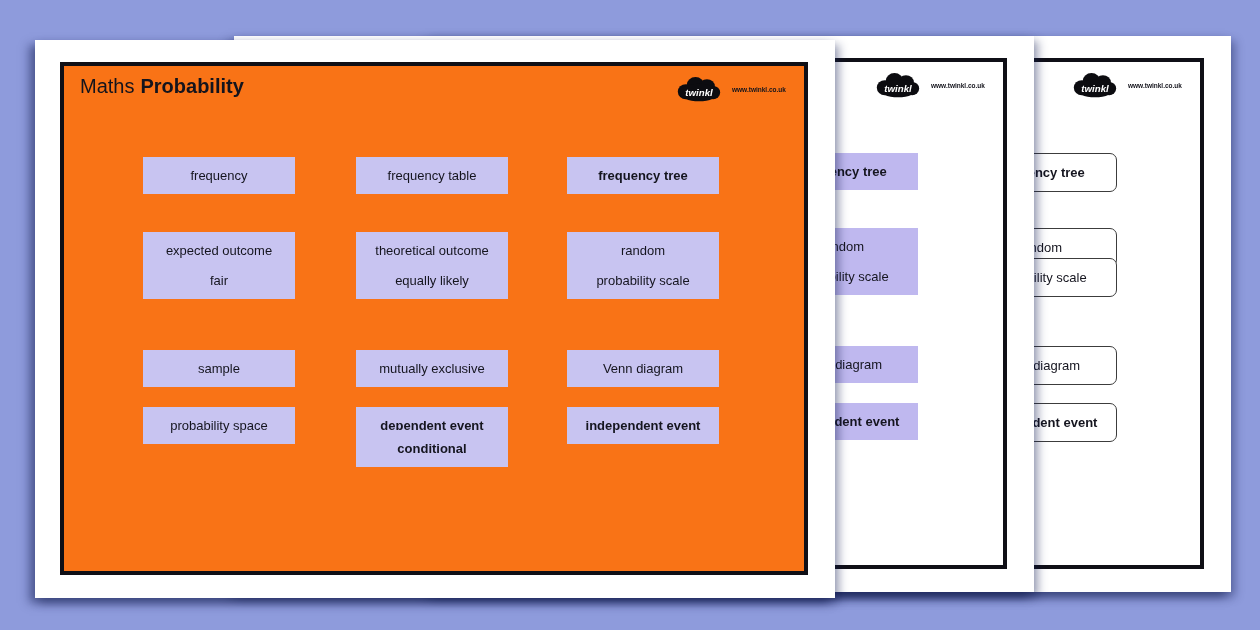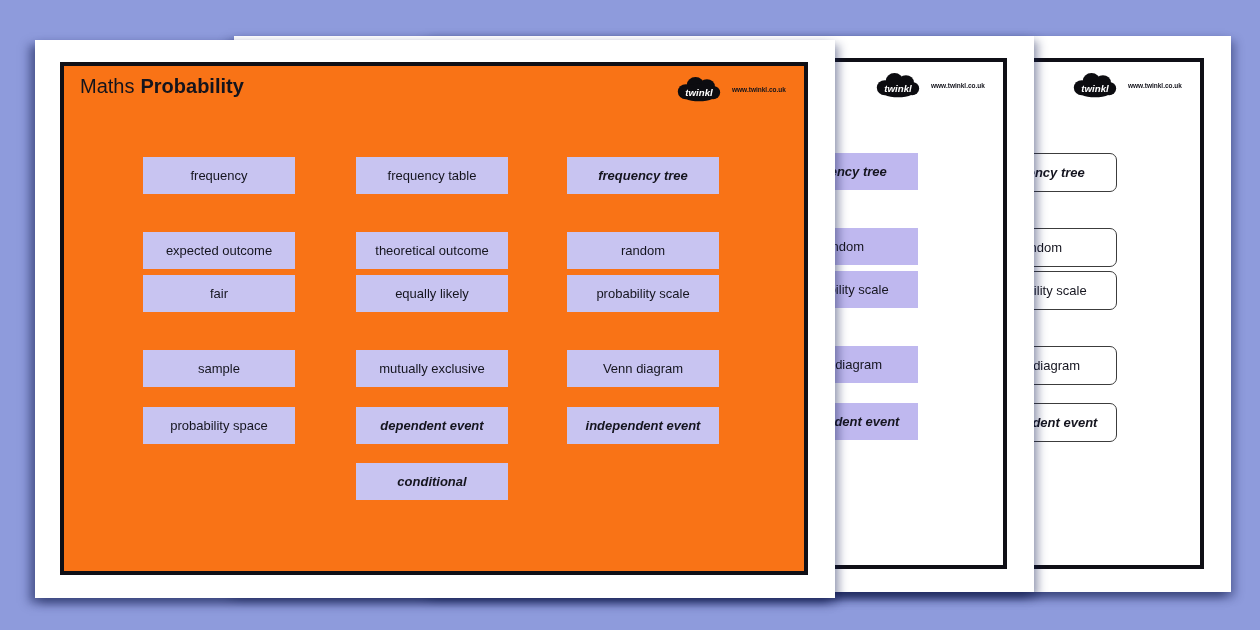--- a/index.html
+++ b/index.html
@@ -32,23 +32,23 @@
     display:flex;align-items:center;gap:8px;
   }
   .card{
     position:absolute;width:152px;height:37px;
     display:flex;align-items:center;justify-content:center;
     font-size:13px;color:#15151f;text-align:center;
   }
   .s1 .card{background:#c8c4f1;}
   .s2 .card{background:#bfb8ef;}
   .s3 .card{background:#ffffff;border:1.5px solid #3c3c3c;border-radius:7px;}
-  .bold{font-weight:700;font-style:italic;}
+  .bold{font-weight:700;}
   .co1{left:79px}.co2{left:292px}.co3{left:503px}
-  .r0{top:91px}.r1{top:166px}.r2{top:209px}.r3{top:284px}.r4{top:341px}.r5{top:397px}
+  .r0{top:91px}.r1{top:166px}.r2{top:196px}.r3{top:284px}.r4{top:341px}.r5{top:364px}
 </style>
 </head>
 <body>
 
 <div class="sheet s3">
   <div class="inner">
     <div class="logo">
       <svg width="50" height="30" viewBox="0 0 56 34">
         <ellipse cx="13" cy="20" rx="9" ry="8.5" fill="#0c0c10"></ellipse>
         <ellipse cx="24" cy="12.5" rx="10" ry="9" fill="#0c0c10"></ellipse>

